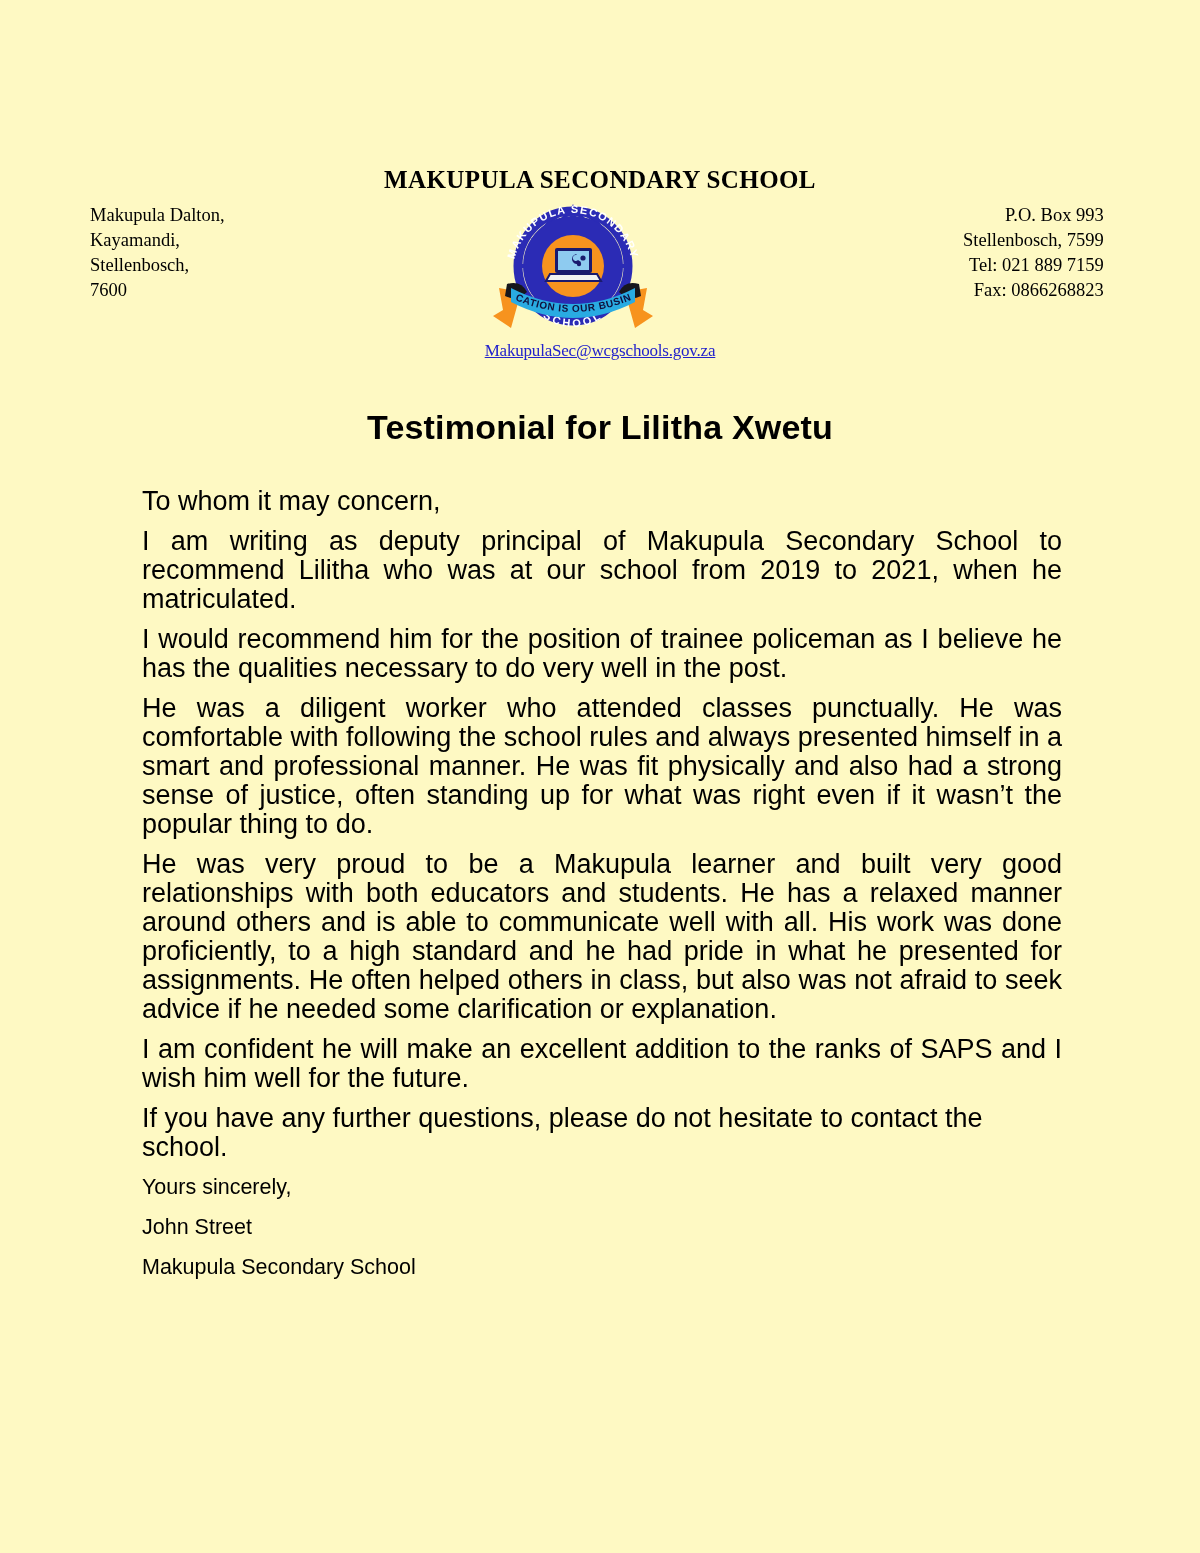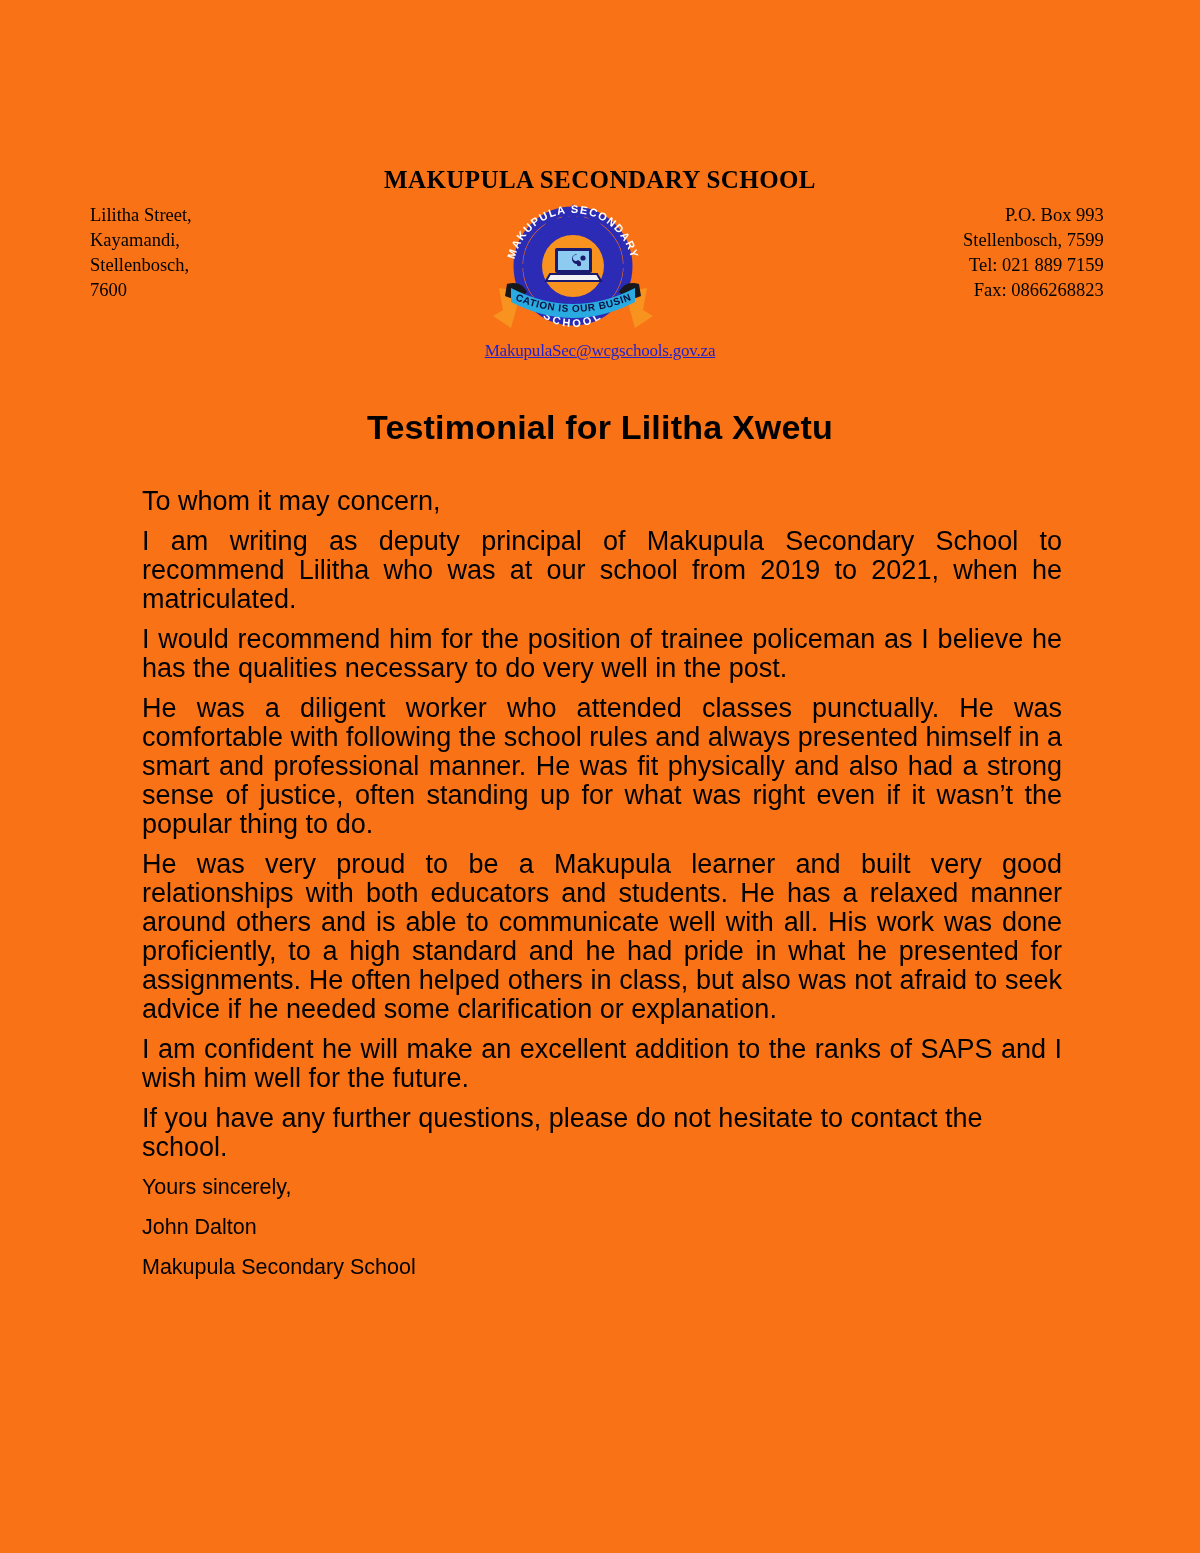--- a/index.html
+++ b/index.html
@@ -11,21 +11,21 @@
     width: 1200px;
     height: 1553px;
     font-family: "Liberation Sans", sans-serif;
     color: #000000;
     overflow: hidden;
   }
   .page {
     position: relative;
     width: 1200px;
     height: 1553px;
-    background: #f97316;
+    background: #fef9c3;
   }
 
   
   .letterhead {
     position: absolute;
     left: 0;
     top: 0;
     width: 1200px;
     height: 370px;
   }
@@ -122,21 +122,21 @@
 </head>
 <body>
 
 <div class="page">
 
   <div class="letterhead">
 
     <div class="school-name">MAKUPULA SECONDARY SCHOOL</div>
 
     <div class="addr addr-left">
-      <div>Lilitha Street,</div>
+      <div>Makupula Dalton,</div>
       <div>Kayamandi,</div>
       <div>Stellenbosch,</div>
       <div>7600</div>
     </div>
 
     <div class="addr addr-right">
       <div>P.O. Box 993</div>
       <div>Stellenbosch, 7599</div>
       <div><b>Tel:</b> <span>021 889 7159</span></div>
       <div><b>Fax:</b> <span>0866268823</span></div>
@@ -208,17 +208,17 @@
     <p class="para no-justify">To whom it may concern,</p>
 
     <p class="para">I am writing as deputy principal of Makupula Secondary School to recommend Lilitha who was at our school from 2019 to 2021, when he matriculated.</p>
     <p class="para">I would recommend him for the position of trainee policeman as I believe he has the qualities necessary to do very well in the post.</p>
     <p class="para">He was a diligent worker who attended classes punctually. He was comfortable with following the school rules and always presented himself in a smart and professional manner. He was fit physically and also had a strong sense of justice, often standing up for what was right even if it wasn’t the popular thing to do.</p>
     <p class="para">He was very proud to be a Makupula learner and built very good relationships with both educators and students. He has a relaxed manner around others and is able to communicate well with all. His work was done proficiently, to a high standard and he had pride in what he presented for assignments. He often helped others in class, but also was not afraid to seek advice if he needed some clarification or explanation.</p>
     <p class="para">I am confident he will make an excellent addition to the ranks of SAPS and I wish him well for the future.</p>
     <p class="para no-justify">If you have any further questions, please do not hesitate to contact the school.</p>
 
     <p class="sig-line">Yours sincerely,</p>
-    <p class="sig-line">John Dalton</p>
+    <p class="sig-line">John Street</p>
     <p class="sig-line">Makupula Secondary School</p>
   </div>
 
 </div>
 
 </body></html>

